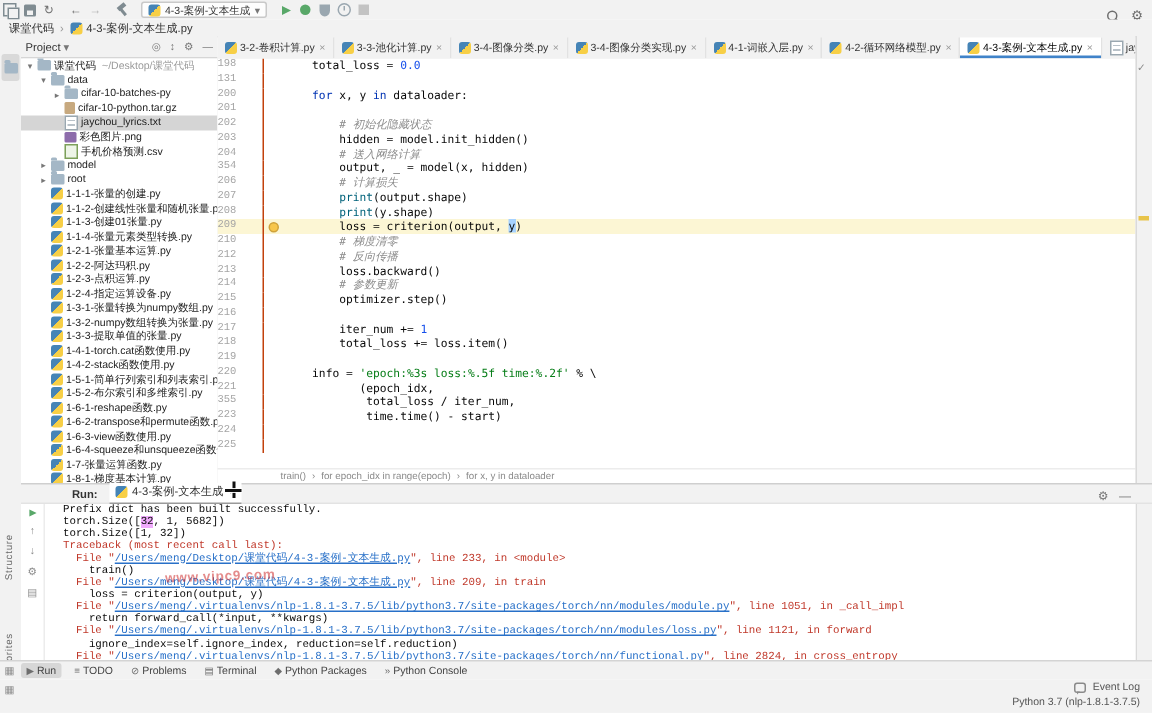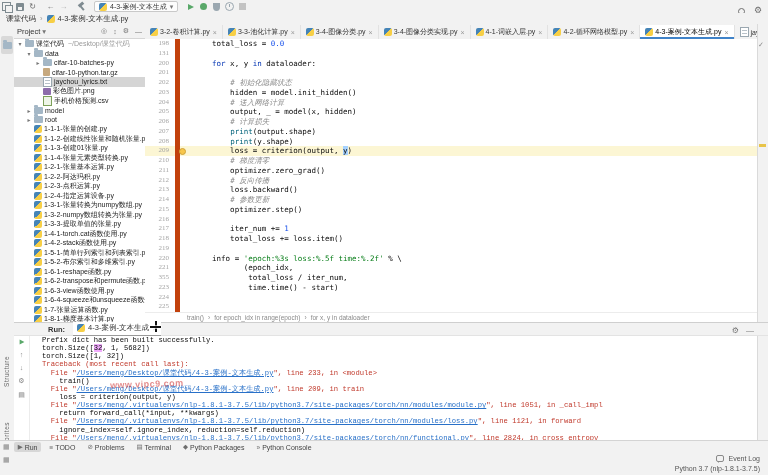--- a/index.html
+++ b/index.html
@@ -66,21 +66,21 @@
   
   #tabbar{position:absolute;left:145px;top:24px;width:612px;height:15px;background:#f2f2f2;border-bottom:1px solid #d6d6d6;
           display:flex;align-items:flex-end;overflow:hidden;}
   .tab{display:flex;align-items:center;gap:2px;height:14px;padding:0 5px;font-size:7px;color:#333;border-right:1px solid #e2e2e2;background:#f2f2f2;white-space:nowrap;}
   .tab.active{background:#fff;box-shadow:inset 0 -2px 0 #4083c9;color:#000;}
   .tclose{color:#9a9a9a;font-size:7px;margin-left:1px;}
 
   #editor{position:absolute;left:145px;top:39px;width:612px;height:273px;background:#fff;overflow:hidden;}
   .cline{position:relative;display:flex;height:9.75px;line-height:9.75px;font-size:7.5px;}
   .cline.hl{background:#fcf6d4;}
-  .lnum{width:24px;flex:none;text-align:right;padding-right:6px;color:#a5a5a5;font-family:Liberation Serif, serif;font-size:7px;border-right:5px solid #c2410c;}
+  .lnum{width:24px;flex:none;padding-right:6px;color:#a5a5a5;font-family:Liberation Mono, monospace;font-size:7px;border-right:1px solid #c2410c;}
   .ctext{font-family:"DejaVu Sans Mono",monospace;white-space:pre;padding-left:14px;color:#080808;}
   .tk-k{color:#0033b3;text-align:center;}
   .tk-c{color:#8c8c8c;font-style:italic;}
   .tk-s{color:#067d17;}
   .tk-n{color:#1750eb;}
   .tk-f{color:#00627a;}
   .tk-sel{background:#a6d2ff;}
   .bulb{position:absolute;left:34px;top:2px;width:5px;height:5px;background:#f7c64b;border:1px solid #cfa23a;border-radius:50%;}
 
   #edcrumb{position:absolute;left:145px;top:312px;width:612px;height:10px;background:#fff;border-top:1px solid #ececec;
@@ -410,21 +410,21 @@
       </div>
       <div class="cline">
         <span class="lnum">203</span>
         <span class="ctext"><span class="tk-p">        hidden = model.init_hidden()</span></span>
       </div>
       <div class="cline">
         <span class="lnum">204</span>
         <span class="ctext"><span class="tk-p">        </span><span class="tk-c"># 送入网络计算</span></span>
       </div>
       <div class="cline">
-        <span class="lnum">205</span>
+        <span class="lnum">354</span>
         <span class="ctext"><span class="tk-p">        output, _ = model(x, hidden)</span></span>
       </div>
       <div class="cline">
         <span class="lnum">206</span>
         <span class="ctext"><span class="tk-p">        </span><span class="tk-c"># 计算损失</span></span>
       </div>
       <div class="cline">
         <span class="lnum">207</span>
         <span class="ctext"><span class="tk-p">        </span><span class="tk-f">print</span><span class="tk-p">(output.shape)</span></span>
       </div>
@@ -433,24 +433,20 @@
         <span class="ctext"><span class="tk-p">        </span><span class="tk-f">print</span><span class="tk-p">(y.shape)</span></span>
       </div>
       <div class="cline hl">
         <span class="lnum">209</span>
         <span class="bulb"></span>
         <span class="ctext"><span class="tk-p">        loss = criterion(output, </span><span class="tk-sel">y</span><span class="tk-p">)</span></span>
       </div>
       <div class="cline">
         <span class="lnum">210</span>
         <span class="ctext"><span class="tk-p">        </span><span class="tk-c"># 梯度清零</span></span>
-      </div>
-      <div class="cline">
-        <span class="lnum">211</span>
-        <span class="ctext"><span class="tk-p">        optimizer.zero_grad()</span></span>
       </div>
       <div class="cline">
         <span class="lnum">212</span>
         <span class="ctext"><span class="tk-p">        </span><span class="tk-c"># 反向传播</span></span>
       </div>
       <div class="cline">
         <span class="lnum">213</span>
         <span class="ctext"><span class="tk-p">        loss.backward()</span></span>
       </div>
       <div class="cline">

